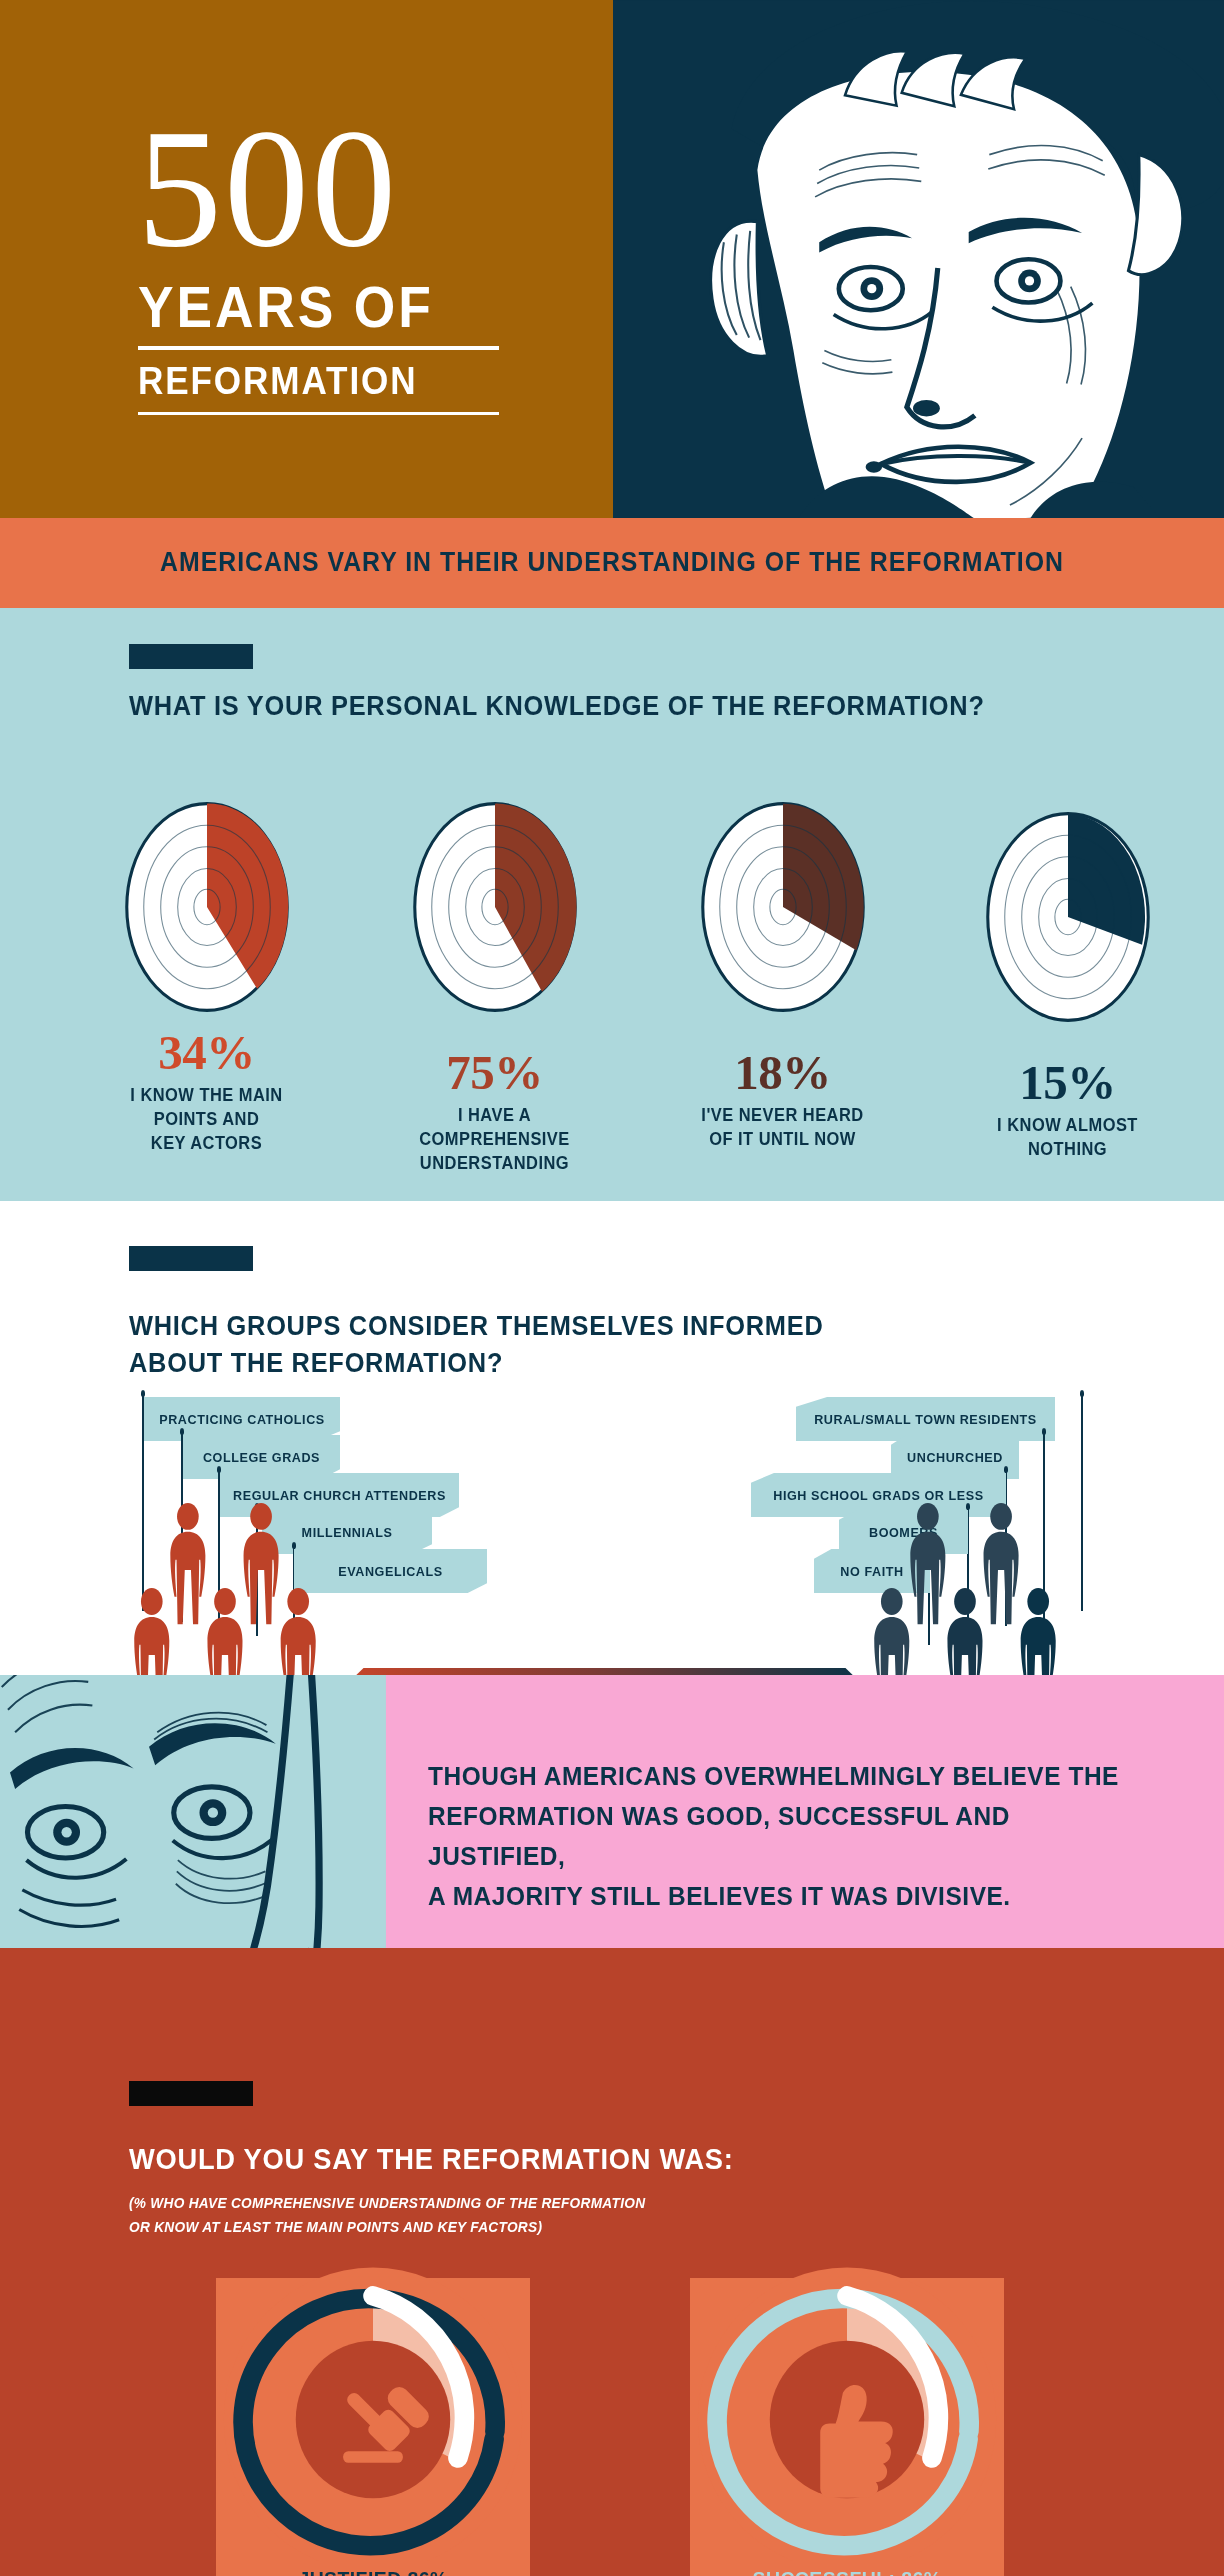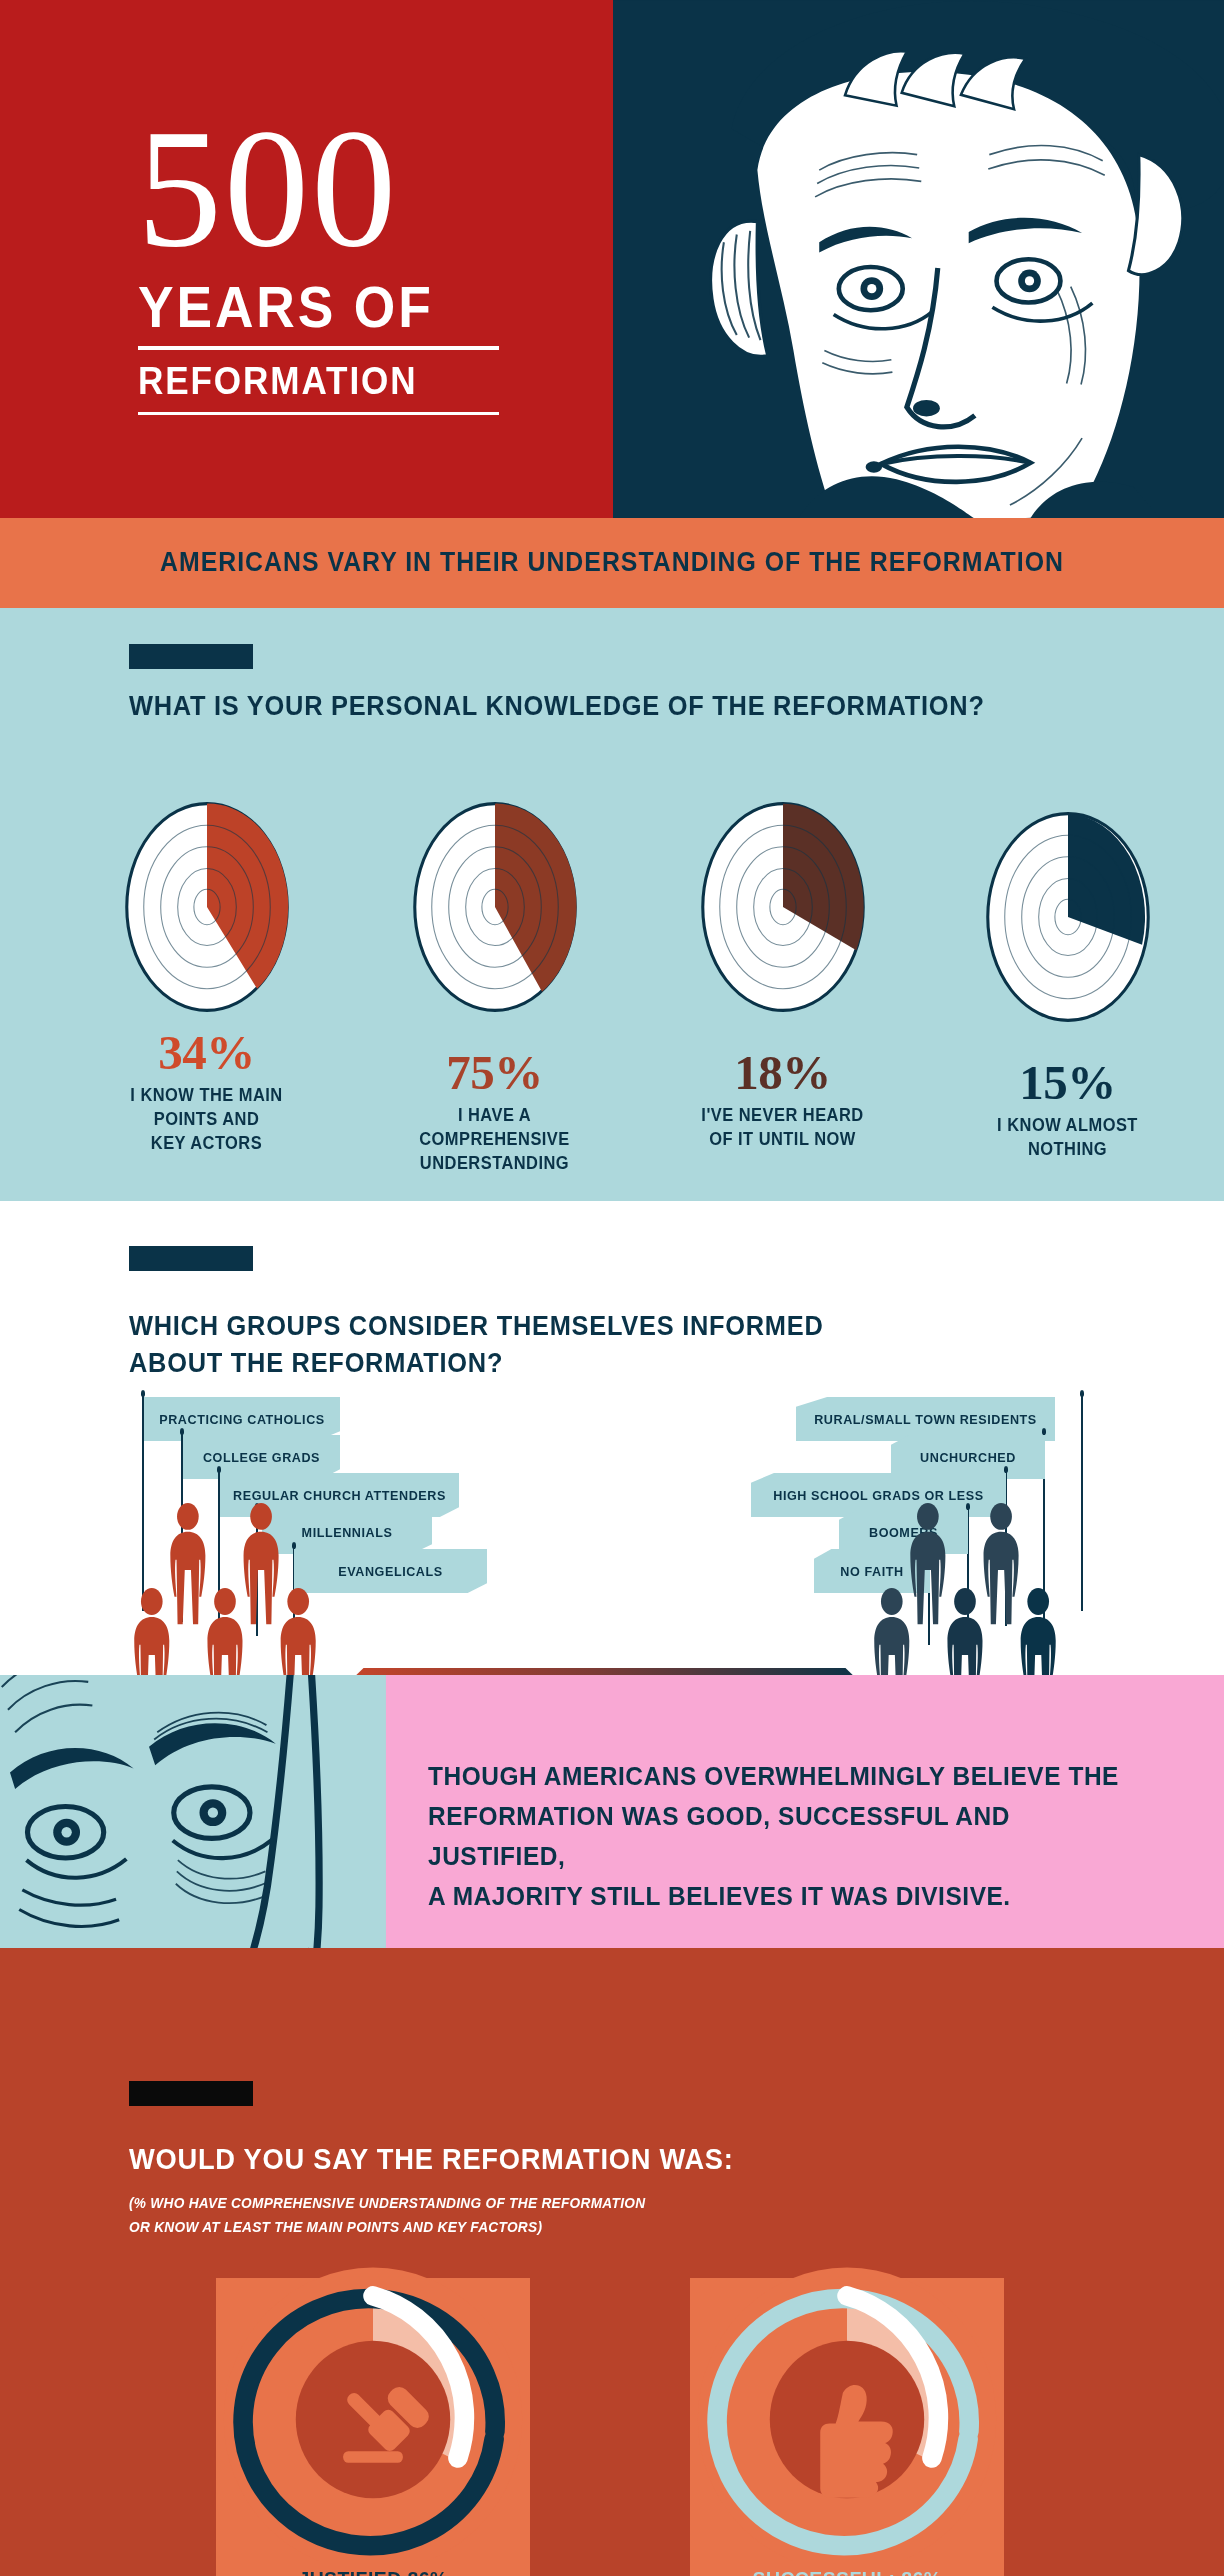--- a/index.html
+++ b/index.html
@@ -6,21 +6,21 @@
   html,body { background:#ffffff; }
   body {
     width:1224px; height:3382px;
     font-family:"Liberation Sans", sans-serif;
     position:relative; overflow:hidden;
   }
   .page { position:relative; width:1224px; height:3382px; }
 
   
   .header { position:absolute; left:0; top:0; width:1224px; height:518px; }
-  .header-left { position:absolute; left:0; top:0; width:613px; height:628px; background:#b91c1c; }
+  .header-left { position:absolute; left:0; top:0; width:613px; height:628px; background:#a16207; }
   .header-right { position:absolute; left:613px; top:0; width:611px; height:518px; background:#0A3348; overflow:hidden; }
   .portrait { position:absolute; left:-36px; top:0; width:670px; height:518px; }
 
   .big500 {
     position:absolute; left:137px; top:111px;
     font-family:"Liberation Serif", serif;
     font-size:170px; line-height:155px; color:#ffffff;
     letter-spacing:2.1px; font-weight:400;
   }
   .yearsof {
@@ -321,21 +321,21 @@
     <div class="flag" style="left:294px; top:348px; width:193px; clip-path:polygon(0 0,100% 0,100% 78%,90% 100%,0 100%);">
       <span>EVANGELICALS</span>
     </div>
 
     <div class="pole" style="left:1081px; top:194px; height:216px;"></div>
     <div class="flag" style="left:796px; top:196px; width:259px; clip-path:polygon(12% 0,100% 0,100% 100%,0 100%,0 22%);">
       <span>RURAL/SMALL TOWN RESIDENTS</span>
     </div>
 
     <div class="pole" style="left:1043px; top:232px; height:189px;"></div>
-    <div class="flag" style="left:891px; top:234px; width:154px; clip-path:polygon(12% 0,100% 0,100% 100%,0 100%,0 22%);justify-content:flex-end;">
+    <div class="flag" style="left:891px; top:234px; width:128px; clip-path:polygon(12% 0,100% 0,100% 100%,0 100%,0 22%);justify-content:flex-end;">
       <span>UNCHURCHED</span>
     </div>
 
     <div class="pole" style="left:1005px; top:270px; height:155px;"></div>
     <div class="flag" style="left:751px; top:272px; width:255px; clip-path:polygon(9% 0,100% 0,100% 100%,0 100%,0 22%);">
       <span>HIGH SCHOOL GRADS OR LESS</span>
     </div>
 
     <div class="pole" style="left:967px; top:307px; height:128px;"></div>
     <div class="flag" style="left:839px; top:309px; width:129px; clip-path:polygon(14% 0,100% 0,100% 100%,0 100%,0 22%);">

